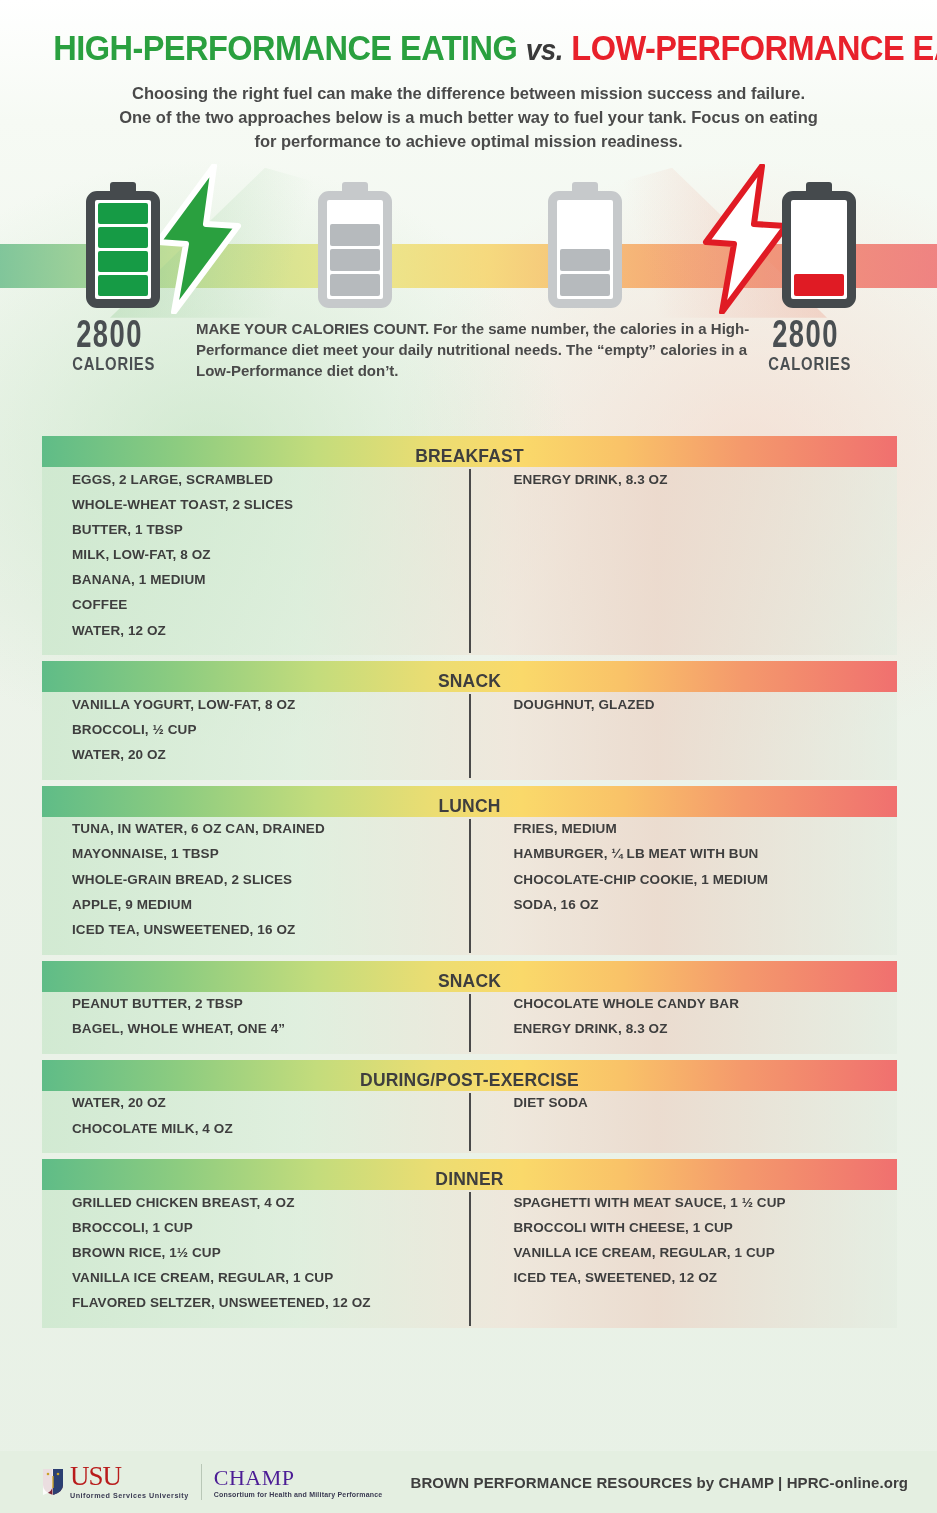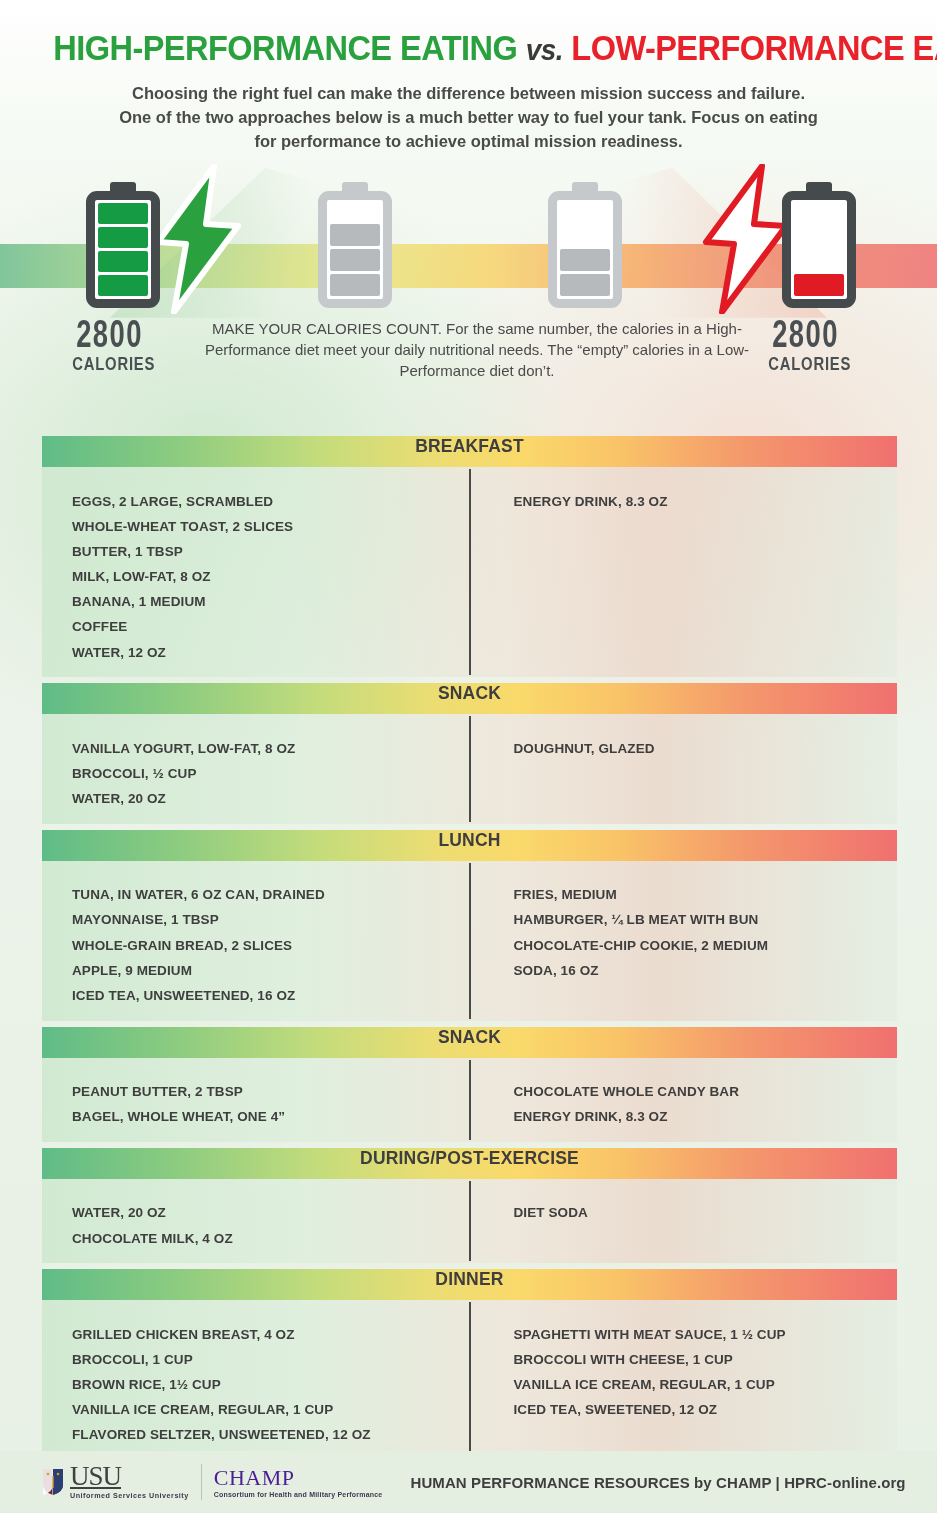--- a/index.html
+++ b/index.html
@@ -94,60 +94,59 @@
   .cal-word {
     font-size:19px; font-weight:bold; color:#4a4f52; line-height:1.25;
     font-stretch:condensed; transform:scaleX(.78); transform-origin:center;
     letter-spacing:1px;
   }
   .cal-left  { left:58px; }
   .cal-right { left:754px; }
 
   .center-note {
     position:absolute; top:150px; left:196px; width:562px;
-    font-size:15px; font-weight:normal; line-height:1.42; color:#4a4a4a;
-    text-align:center;
+    font-size:15px; font-weight:bold; line-height:1.42; color:#4a4a4a;
   }
 
   
   .meals { position:absolute; top:436px; left:42px; width:855px; }
   .meal { margin-bottom:6px; }
   .meal-bar {
-    height:31px; display:flex; align-items:flex-start; justify-content:center;
+    height:31px; display:flex; align-items:flex-end; justify-content:center;
     background:linear-gradient(90deg,#5fbc87 0%,#8dcc80 16%,#c3dc7c 32%,#ecdd72 46%,#fad96a 56%,#f9c268 68%,#f4996c 82%,#f0706f 100%);
   }
   .meal-bar span {
     font-size:17.5px; font-weight:bold; color:#3e3e3e; letter-spacing:.2px;
   }
   .meal-body {
     position:relative; display:flex; min-height:40px;
     background:linear-gradient(90deg, rgba(205,232,206,.85) 0%, rgba(219,238,218,.7) 30%, rgba(240,228,216,.75) 55%, rgba(235,216,203,.85) 72%, rgba(226,236,224,.6) 100%);
-    padding:22px 0 12px;
+    padding:0 0 12px;
   }
   .col { width:50%; padding-left:30px; }
   .col.right { padding-left:44px; }
   .divider {
     position:absolute; left:50%; top:2px; bottom:2px; width:2px;
     background:#4a4a4a; transform:translateX(-1px);
   }
   .item {
     font-size:13.5px; font-weight:bold; color:#3e3e3e;
     line-height:1.05; padding:5.5px 0; letter-spacing:.1px;
   }
 
   
   .footer {
     position:absolute; left:0; right:0; bottom:0; height:62px;
     background:#e4efe1; display:flex; align-items:center; padding-left:42px;
   }
   .usu { display:flex; align-items:center; gap:6px; }
   .shield { width:22px; height:28px; }
   .usu-txt .big {
-    font-family:"Liberation Serif", serif; font-size:27px; color:#404040;
-    letter-spacing:-1px; line-height:.95;text-decoration:underline;
+    font-family:"Liberation Serif", serif; font-size:27px; color:#b91c1c;
+    letter-spacing:-1px; line-height:.95;
   }
   .usu-txt .small {
     font-size:7.2px; font-weight:bold; color:#3a3a52; letter-spacing:.5px;
     margin-top:1px;
   }
   .vbar { width:1px; height:36px; background:#b9c7b7; margin:0 12px; }
   .champ .big {
     font-family:"Liberation Serif", serif; font-size:22px; color:#4c1d95;
     letter-spacing:.5px; line-height:1;
   }
@@ -283,21 +282,21 @@
           <div class="col">
             <div class="item">TUNA, IN WATER, 6 OZ CAN, DRAINED</div>
             <div class="item">MAYONNAISE, 1 TBSP</div>
             <div class="item">WHOLE-GRAIN BREAD, 2 SLICES</div>
             <div class="item">APPLE, 9 MEDIUM</div>
             <div class="item">ICED TEA, UNSWEETENED, 16 OZ</div>
           </div>
           <div class="col right">
             <div class="item">FRIES, MEDIUM</div>
             <div class="item">HAMBURGER, ¼ LB MEAT WITH BUN</div>
-            <div class="item">CHOCOLATE-CHIP COOKIE, 2 MEDIUM</div>
+            <div class="item">CHOCOLATE-CHIP COOKIE, 1 MEDIUM</div>
             <div class="item">SODA, 16 OZ</div>
           </div>
           <div class="divider"></div>
         </div>
       </div>
       <div class="meal">
         <div class="meal-bar">
           <span>SNACK</span>
         </div>
         <div class="meal-body">
@@ -367,16 +366,16 @@
       </div>
     </div>
 
     <div class="vbar"></div>
 
     <div class="champ">
       <div class="big">CHAMP</div>
       <div class="small">Consortium for Health and Military Performance</div>
     </div>
 
-    <div class="foot-txt">HUMAN PERFORMANCE RESOURCES by CHAMP | HPRC-online.org</div>
+    <div class="foot-txt">BROWN PERFORMANCE RESOURCES by CHAMP | HPRC-online.org</div>
   </div>
 
 </div>
 
 </body></html>

